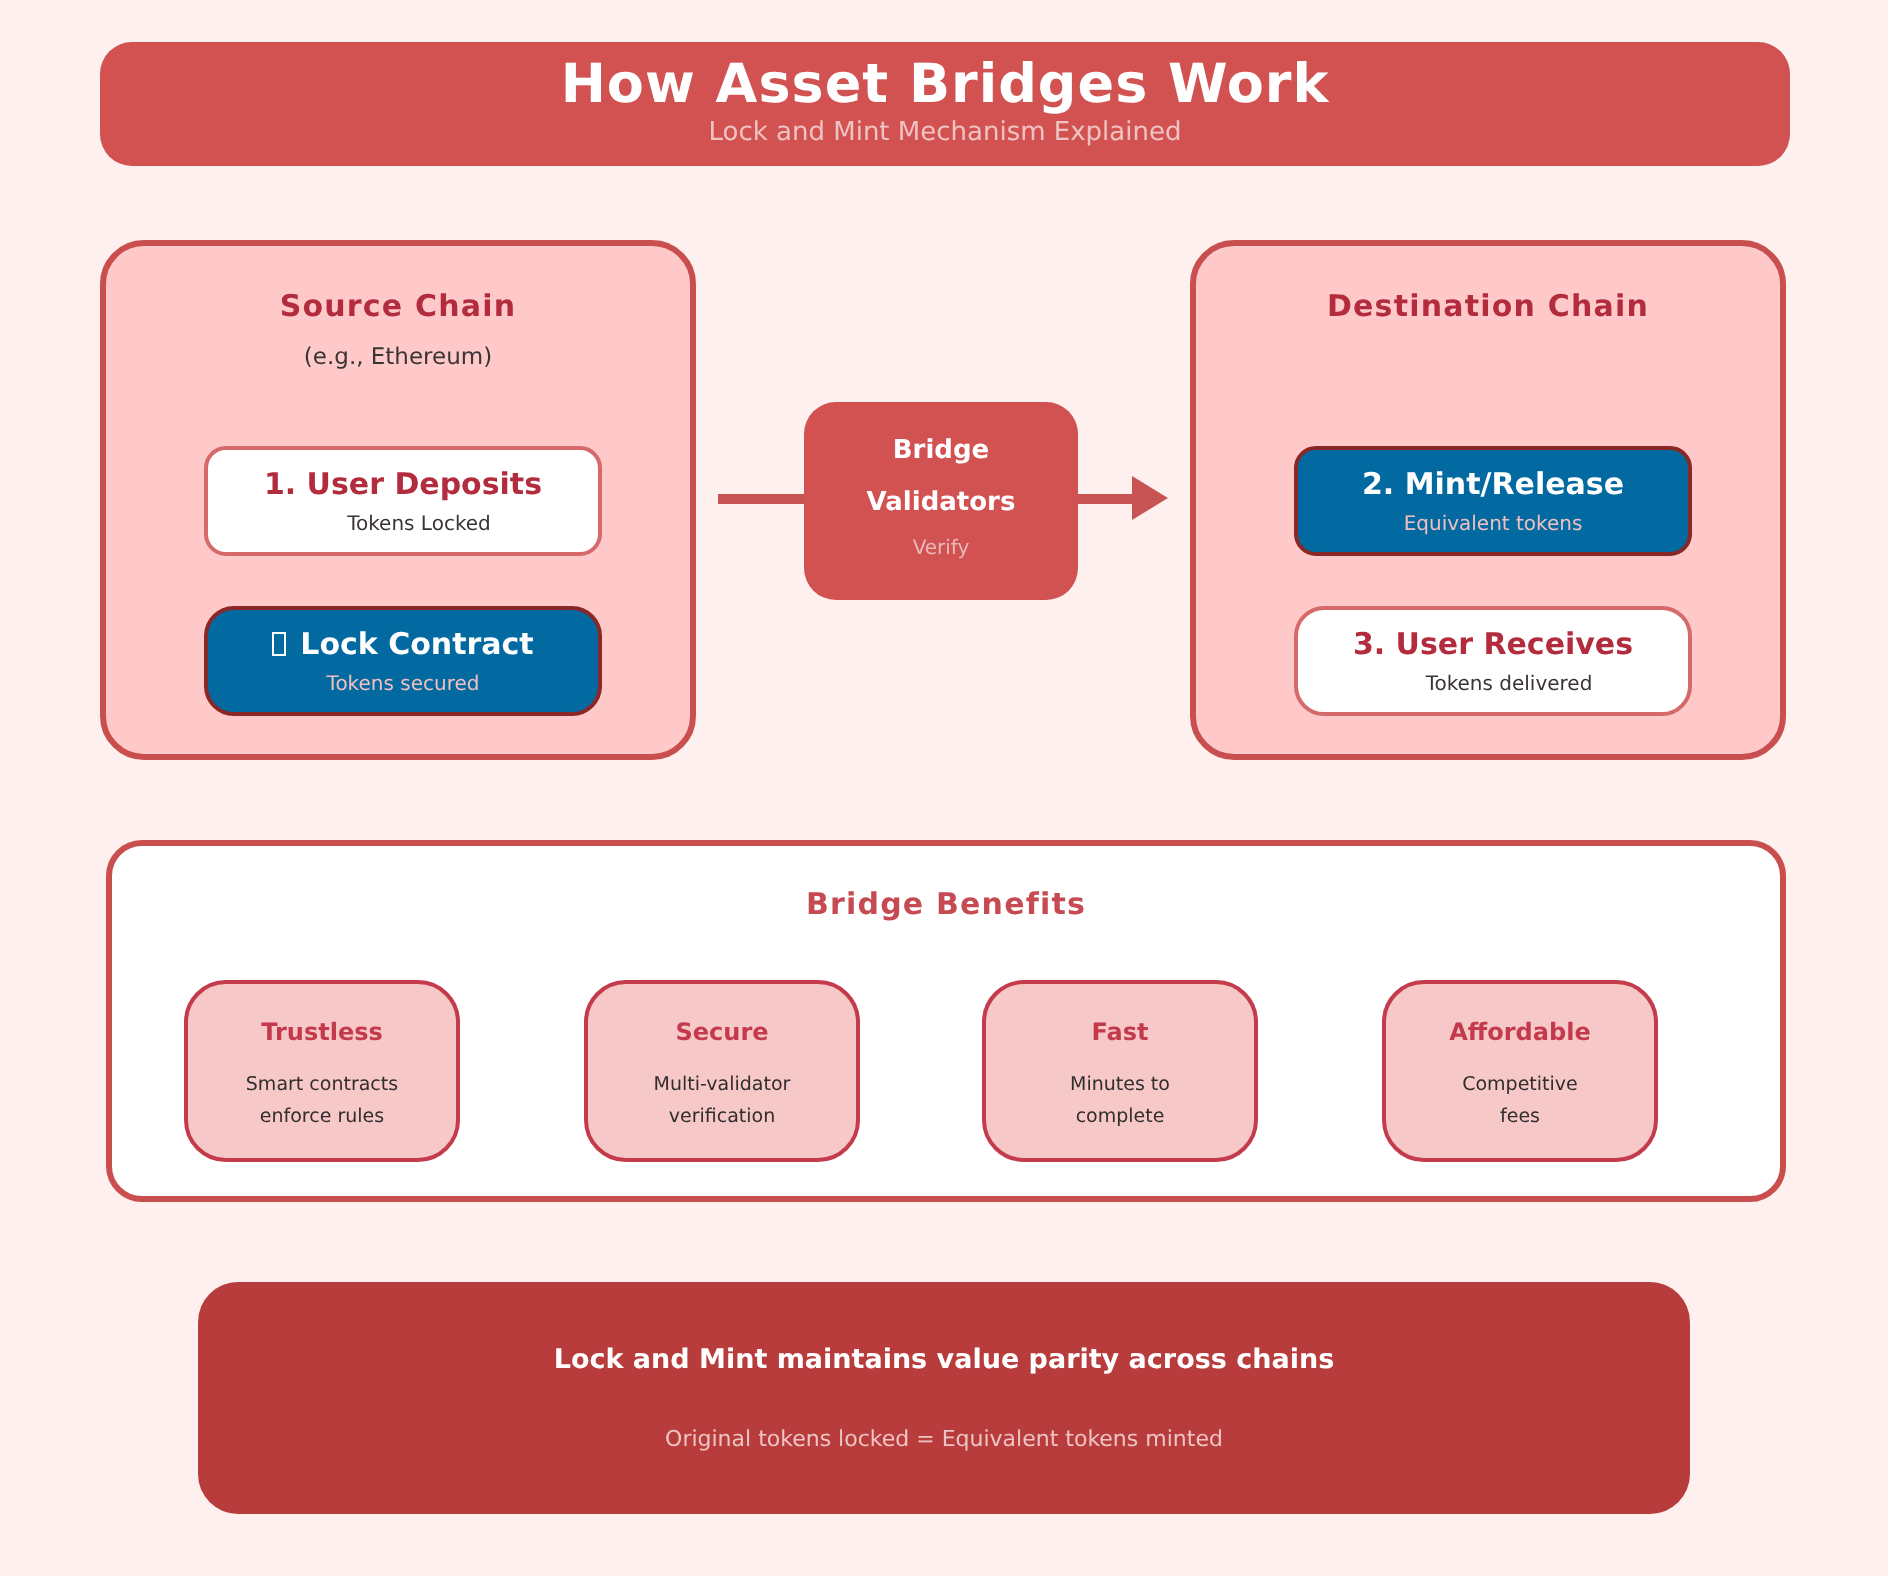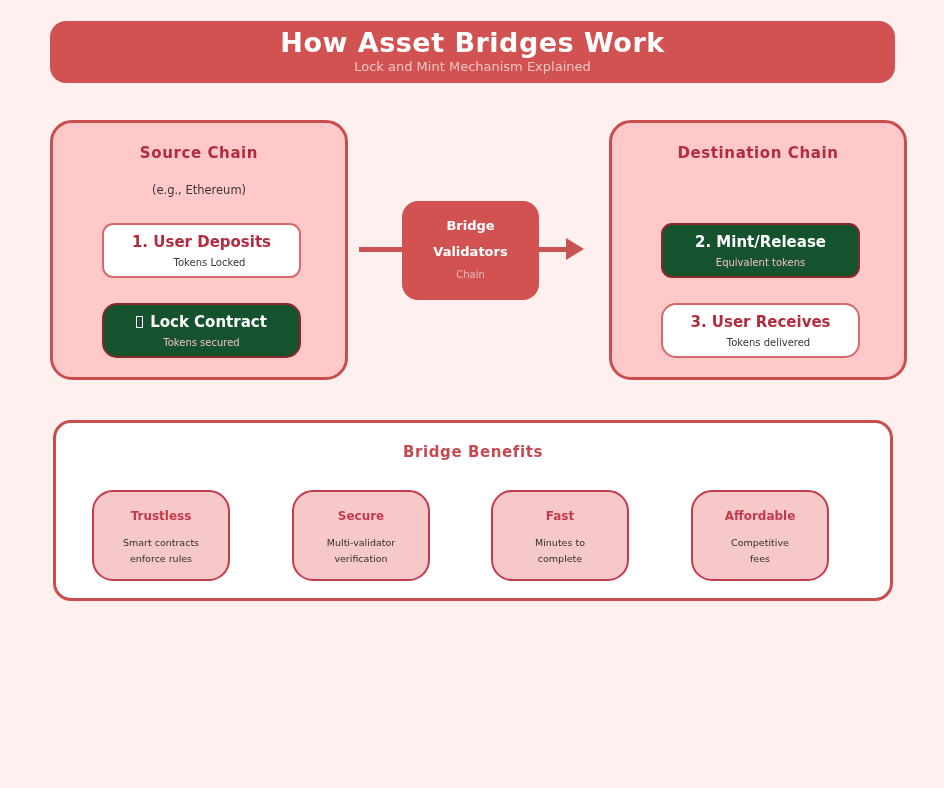--- a/index.html
+++ b/index.html
@@ -22,35 +22,35 @@
   }
   .header-subtitle { color: #f0c3c3; font-size: 13px; line-height: 17px; }
 
   
   .chain {
     position: absolute; top: 120px; width: 298px; height: 260px;
     background: #ffc9c9; border: 3px solid #c94f4f; border-radius: 22px;
     text-align: center;
   }
   .chain--source { left: 50px; }
-  .chain--dest   { left: 609px; }
+  .chain--dest   { left: 595px; }
   .chain-title {
     margin-top: 20px; color: #b22c3e; font-size: 15px; font-weight: bold;
     letter-spacing: 0.6px; line-height: 20px;
   }
-  .chain-subtitle { margin-top: 20px; color: #3a3434; font-size: 11.5px; line-height: 15px; }
+  .chain-subtitle { margin-top: 8px; color: #3a3434; font-size: 11.5px; line-height: 15px; }
 
   .step {
     position: absolute; left: 49px; width: 199px; height: 55px;
     border-radius: 11px; text-align: center;
   }
   .step--a { top: 100px; }
   .step--b { top: 180px; border-radius: 15px; }
   .step--light { background: #ffffff; border: 2px solid #d66a6a; }
-  .step--dark  { background: #14532d; border: 2px solid #8a2727; }
+  .step--dark  { background: #0369a1; border: 2px solid #8a2727; }
   .step-title { margin-top: 9px; font-size: 15px; font-weight: bold; line-height: 17px; }
   .step--light .step-title { color: #b22c3e; }
   .step--dark  .step-title { color: #ffffff; }
   .step-subtitle { margin-top: 5px; font-size: 10px; line-height: 13px; }
   .step--light .step-subtitle { color: #3a3434; margin-left: 16px; }
   .step--dark  .step-subtitle { color: #efc0c0; }
 
   .tofu {
     display: inline-block; width: 7px; height: 12px;
     border: 1.3px solid #ffffff; margin-right: 7px; vertical-align: -1px;
@@ -128,21 +128,21 @@
     </div>
   </div>
 
   <div class="arrow-seg arrow-seg--left"></div>
   <div class="arrow-seg arrow-seg--right"></div>
   <div class="arrow-head"></div>
 
   <div class="bridge">
     <div class="bridge-line1">Bridge</div>
     <div class="bridge-line2">Validators</div>
-    <div class="bridge-line3">Chain</div>
+    <div class="bridge-line3">Verify</div>
   </div>
 
   <div class="chain chain--dest">
     <div class="chain-title">Destination Chain</div>
 
     <div class="step step--a step--dark">
       <div class="step-title">2. Mint/Release</div>
       <div class="step-subtitle">Equivalent tokens</div>
     </div>
 
@@ -181,14 +181,18 @@
 
     <div class="card card--3">
       <div class="card-title">Affordable</div>
       <div class="card-desc">
         <div>Competitive</div>
         <div>fees</div>
       </div>
     </div>
   </div>
 
+  <div class="footer">
+    <div class="footer-title">Lock and Mint maintains value parity across chains</div>
+    <div class="footer-subtitle">Original tokens locked = Equivalent tokens minted</div>
+  </div>
 
 </div>
 
 </body></html>

